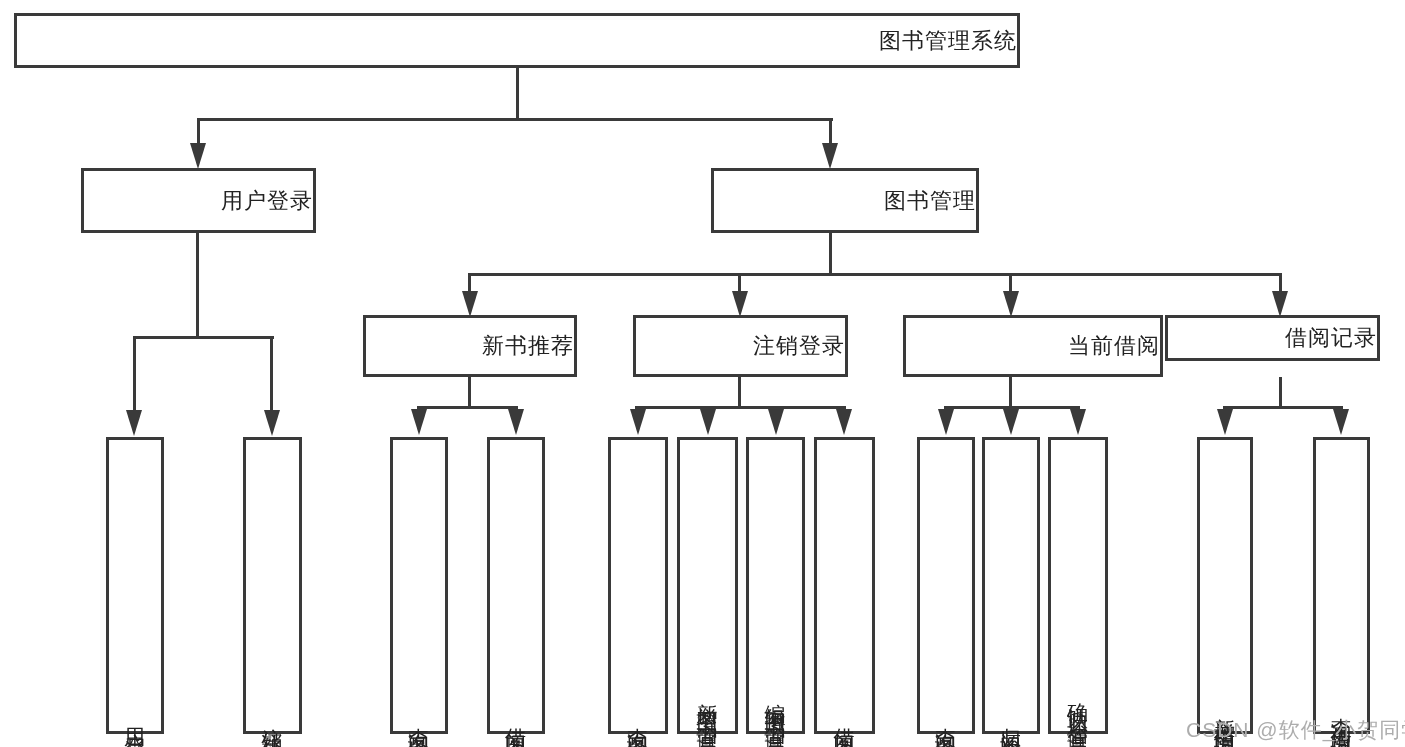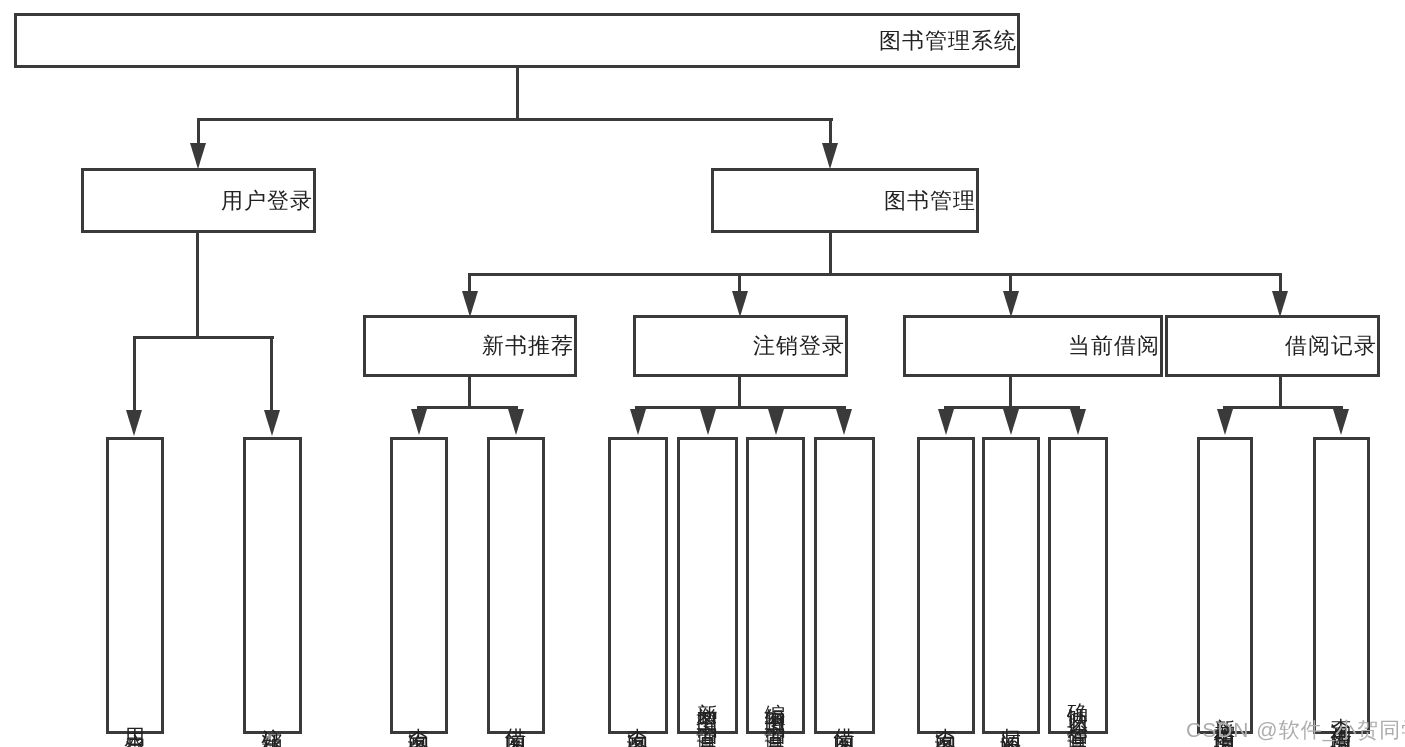--- a/index.html
+++ b/index.html
@@ -101,21 +101,21 @@
 
   <div class="box hbox" style="left:363px;top:315px;width:214px;height:62px;">
     <span>新书推荐</span>
   </div>
   <div class="box hbox" style="left:633px;top:315px;width:215px;height:62px;">
     <span>注销登录</span>
   </div>
   <div class="box hbox" style="left:903px;top:315px;width:260px;height:62px;">
     <span>当前借阅</span>
   </div>
-  <div class="box hbox" style="left:1165px;top:315px;width:215px;height:62px;">
+  <div class="box hbox" style="left:1165px;top:315px;width:215px;height:46px;">
     <span>借阅记录</span>
   </div>
 
   <div class="box vbox" style="left:106px;top:437px;width:58px;height:297px;">
     <span>用户登录</span>
   </div>
   <div class="box vbox" style="left:243px;top:437px;width:59px;height:297px;">
     <span>注销登录</span>
   </div>
   <div class="box vbox" style="left:390px;top:437px;width:58px;height:297px;">

